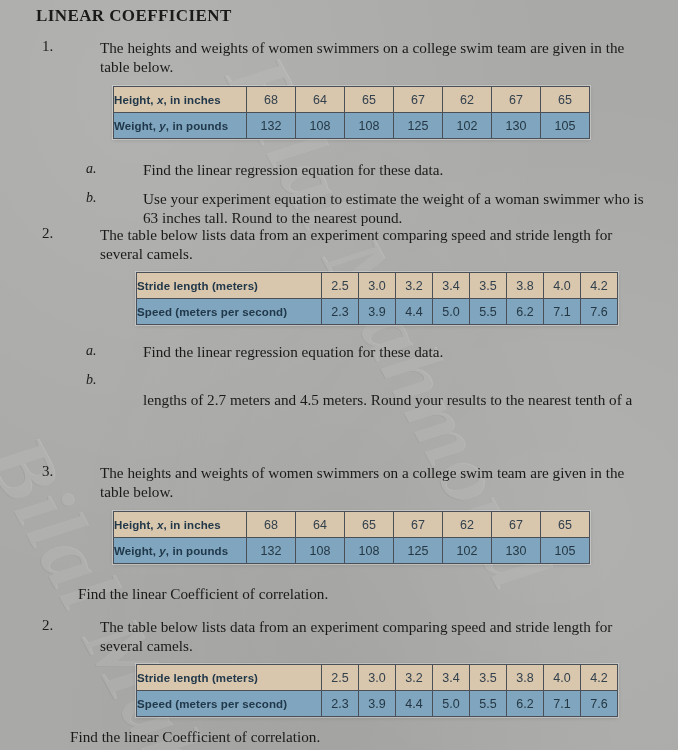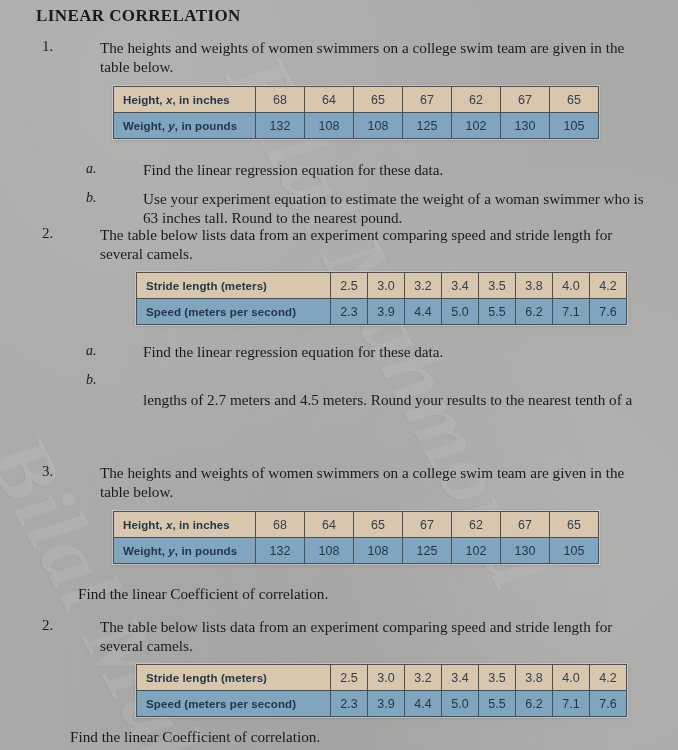--- a/index.html
+++ b/index.html
@@ -110,21 +110,20 @@
     text-align: center;
     vertical-align: middle;
     font-size: 12px;
     color: #2a3a48;
     padding: 0;
   }
   .dtable tr.row-head td { background: #d8c6ad; height: 25px; }
   .dtable tr.row-data td { background: #7fa6be; height: 25px; }
   .dtable td.label-cell {
     text-align: left;
-    padding-left: 9px;
     font-weight: bold;
     font-size: 11.5px;
     color: #21384a;
     letter-spacing: 0.1px;
     white-space: nowrap;
   }
   .dtable td.label-cell i {
     font-style: italic;
   }
   .dtable td.val { font-size: 12.5px; color: #33414d; }
@@ -135,21 +134,21 @@
 
 <div class="paper-noise"></div>
 
 <div class="watermark">
   <span class="wm-1">Bilal Mahmoud</span>
   <span class="wm-2">Bilal Mahmoud</span>
 </div>
 
 <div class="page">
 
-  <div class="section-heading" style="left:36px; top:6px;">LINEAR CORRELATION</div>
+  <div class="section-heading" style="left:36px; top:6px;">LINEAR COEFFICIENT</div>
 
   <div class="marker" style="left:42px; top:38px;">1.</div>
   <div class="body-text" style="left:100px; top:38px; width:540px;">The heights and weights of women swimmers on a college swim team are given in the</div>
   <div class="body-text" style="left:100px; top:57px; width:540px;">table below.</div>
 
   <table class="dtable" style="left:113px; top:86px;">
     <tbody>
         <tr class="row-head">
       <td class="label-cell" style="width:132px;">
         <span>Height, </span><i>x</i><span>, in inches</span>

